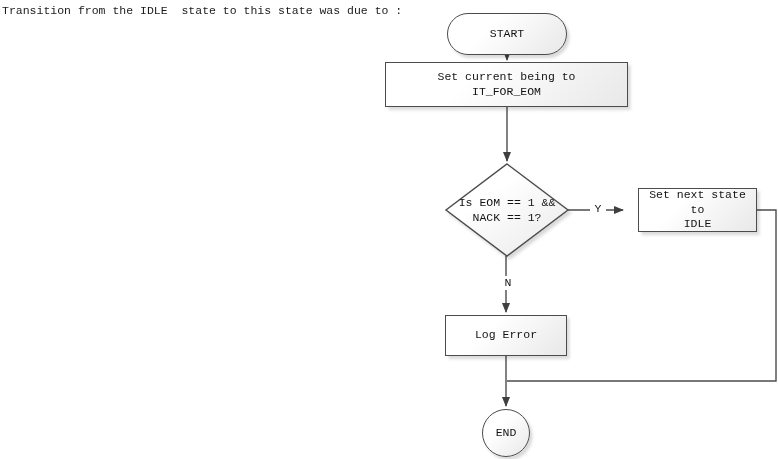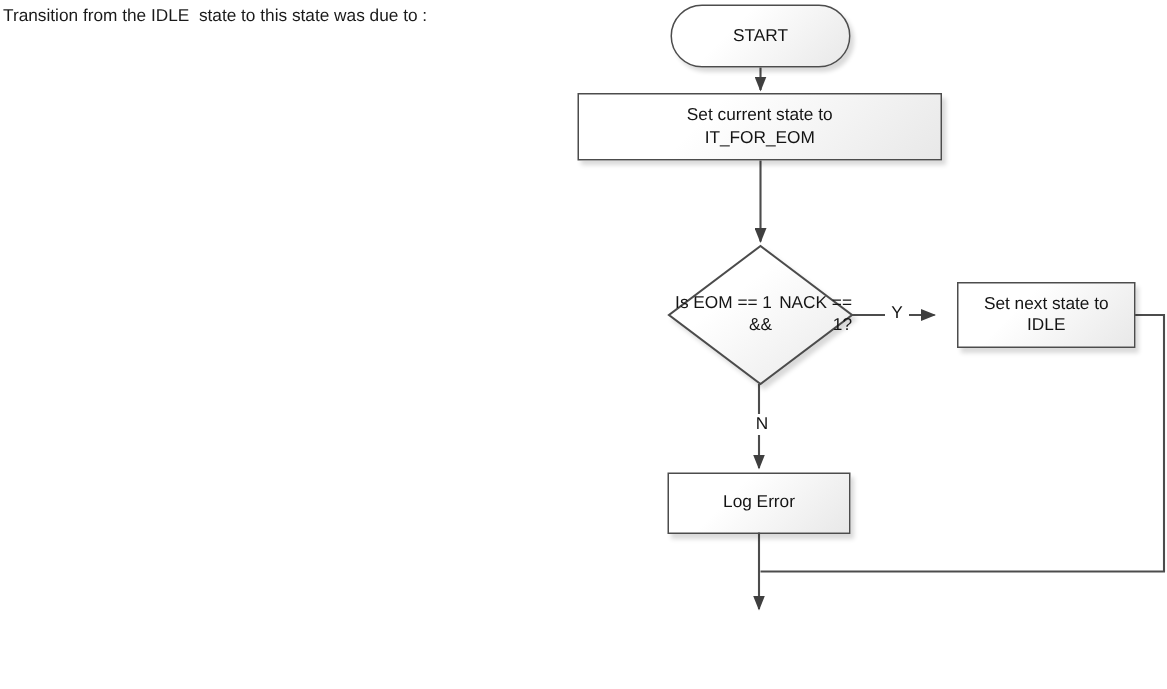--- a/index.html
+++ b/index.html
@@ -5,21 +5,21 @@
   html, body {
     margin: 0;
     padding: 0;
     background: #ffffff;
   }
   .canvas {
     position: relative;
     width: 778px;
     height: 459px;
     background: #ffffff;
-    font-family: Liberation Sans, sans-serif;
+    font-family: Liberation Mono, monospace;
     color: #141414;
     overflow: hidden;
   }
   .connector-layer {
     position: absolute;
     left: 0; top: 0;
     width: 778px; height: 459px;
     z-index: 1;
   }
   .annotation {
@@ -41,21 +41,21 @@
     display: flex;
     flex-direction: column;
     align-items: center;
     justify-content: center;
     text-align: center;
     font-size: 11.5px;
     line-height: 14.5px;
     z-index: 2;
   }
   .stadium {
-    left: 447px; top: 3px;
+    left: 447px; top: 13px;
     width: 120px; height: 42px;
     border-radius: 21px;
   }
   .rect-set-current {
     left: 385px; top: 62px;
     width: 243px; height: 45px;
   }
   .rect-set-next {
     left: 626px; top: 188px;
     width: 119px; height: 44px; margin-left: 12px;
@@ -67,24 +67,24 @@
   .circle-end {
     left: 482px; top: 409px;
     width: 48px; height: 48px;
     border-radius: 50%;
   }
   .diamond-text {
     position: absolute;
     left: 446px; top: 164px;
     width: 122px; height: 92px;
     display: flex;
-    flex-direction: row;
+    flex-direction: column;
     align-items: center;
     justify-content: center;
-    text-align: right;
+    text-align: left;
     font-size: 11.5px;
     line-height: 15px;
     z-index: 2;
   }
   .ln { display: block; }
   .edge-label {
     position: absolute;
     background: #ffffff;
     font-size: 11.5px;
     line-height: 14px;
@@ -131,35 +131,38 @@
 
   <div class="annotation">
     <div>Transition from the IDLE  state to this state was due to :</div>
   </div>
 
   <div class="shape stadium">
     <span class="ln">START</span>
   </div>
 
   <div class="shape rect-set-current">
-    <span class="ln">Set current state to</span>
+    <span class="ln">Set current being to</span>
     <span class="ln">IT_FOR_EOM</span>
   </div>
 
   <div class="diamond-text">
     <span class="ln">Is EOM == 1 &amp;&amp;</span>
     <span class="ln">NACK == 1?</span>
   </div>
 
   <div class="edge-label label-yes">Y</div>
   <div class="edge-label label-no">N</div>
 
   <div class="shape rect-set-next">
     <span class="ln">Set next state to</span>
     <span class="ln">IDLE</span>
   </div>
 
   <div class="shape rect-log-error">
     <span class="ln">Log Error</span>
   </div>
 
+  <div class="shape circle-end">
+    <span class="ln">END</span>
+  </div>
 
 </div>
 
 </body></html>

